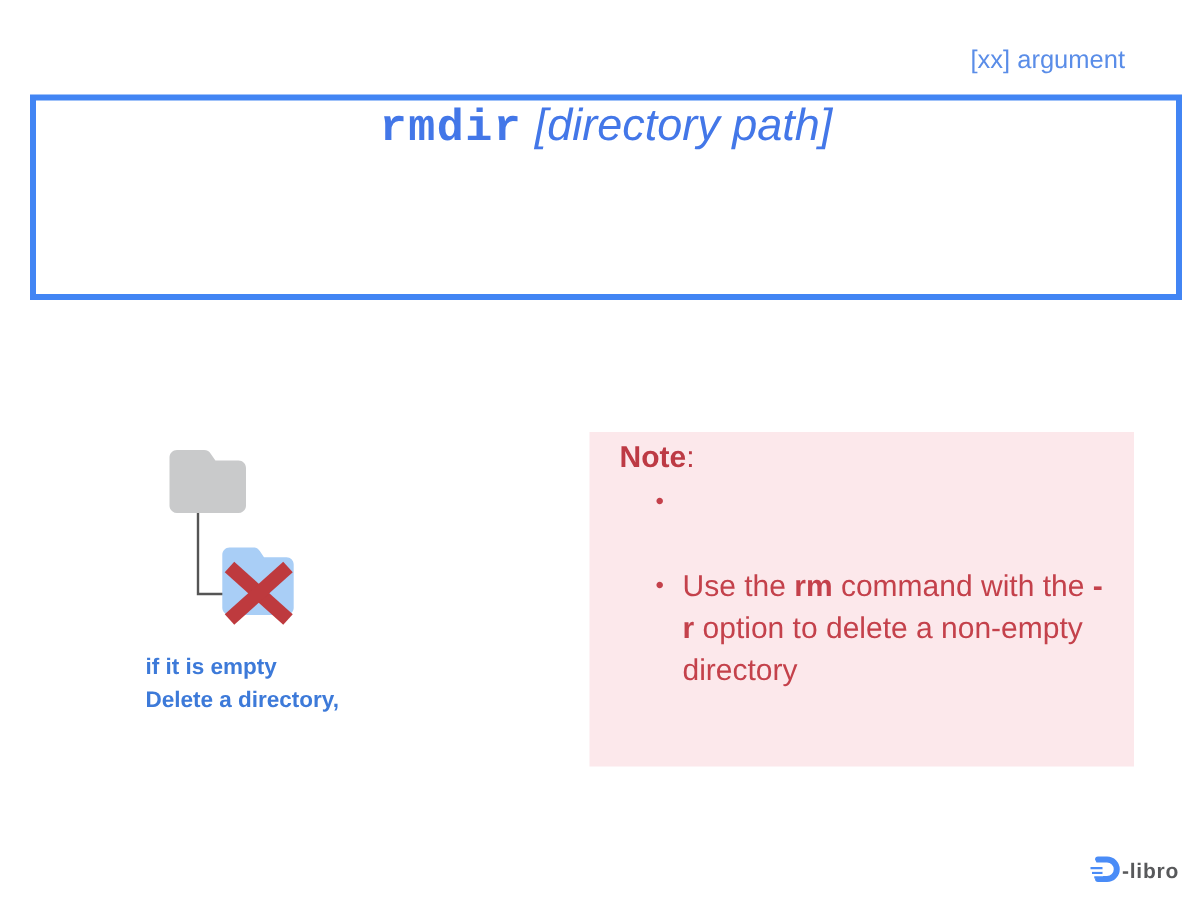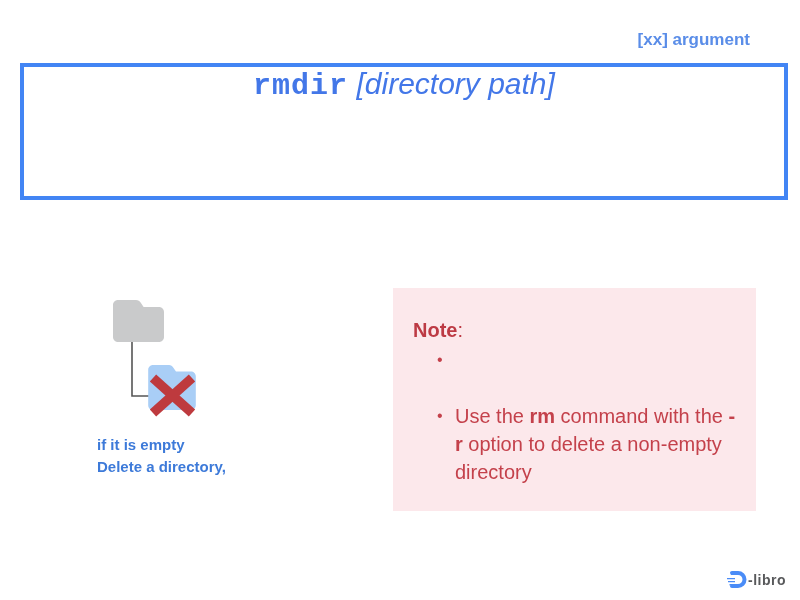--- a/index.html
+++ b/index.html
@@ -13,21 +13,20 @@
     overflow: hidden;
   }
 
   
   .arg-label {
     position: absolute;
     top: 30px;
     right: 50px;
     font-size: 17px;
     color: #5a8de8;
-    font-weight: bold;
   }
 
   
   .syntax-box {
     position: absolute;
     left: 20px;
     top: 63px;
     width: 768px;
     height: 137px;
     border: 4px solid #4285f4;
@@ -62,21 +61,21 @@
   }
 
   
   .note-box {
     position: absolute;
     left: 393px;
     top: 288px;
     width: 363px;
     height: 223px;
     background: #fce8eb;
-    padding: 28px 18px 12px 20px;
+    padding: 3px 18px 12px 20px;
     color: #c4414b;
     font-size: 20px;
     line-height: 28px;
   }
   .note-heading { color: #bd3a44; }
   .note-heading b { font-weight: bold; }
   .note-bullet {
     display: flex;
     padding-left: 24px;
     margin-top: 2px;

